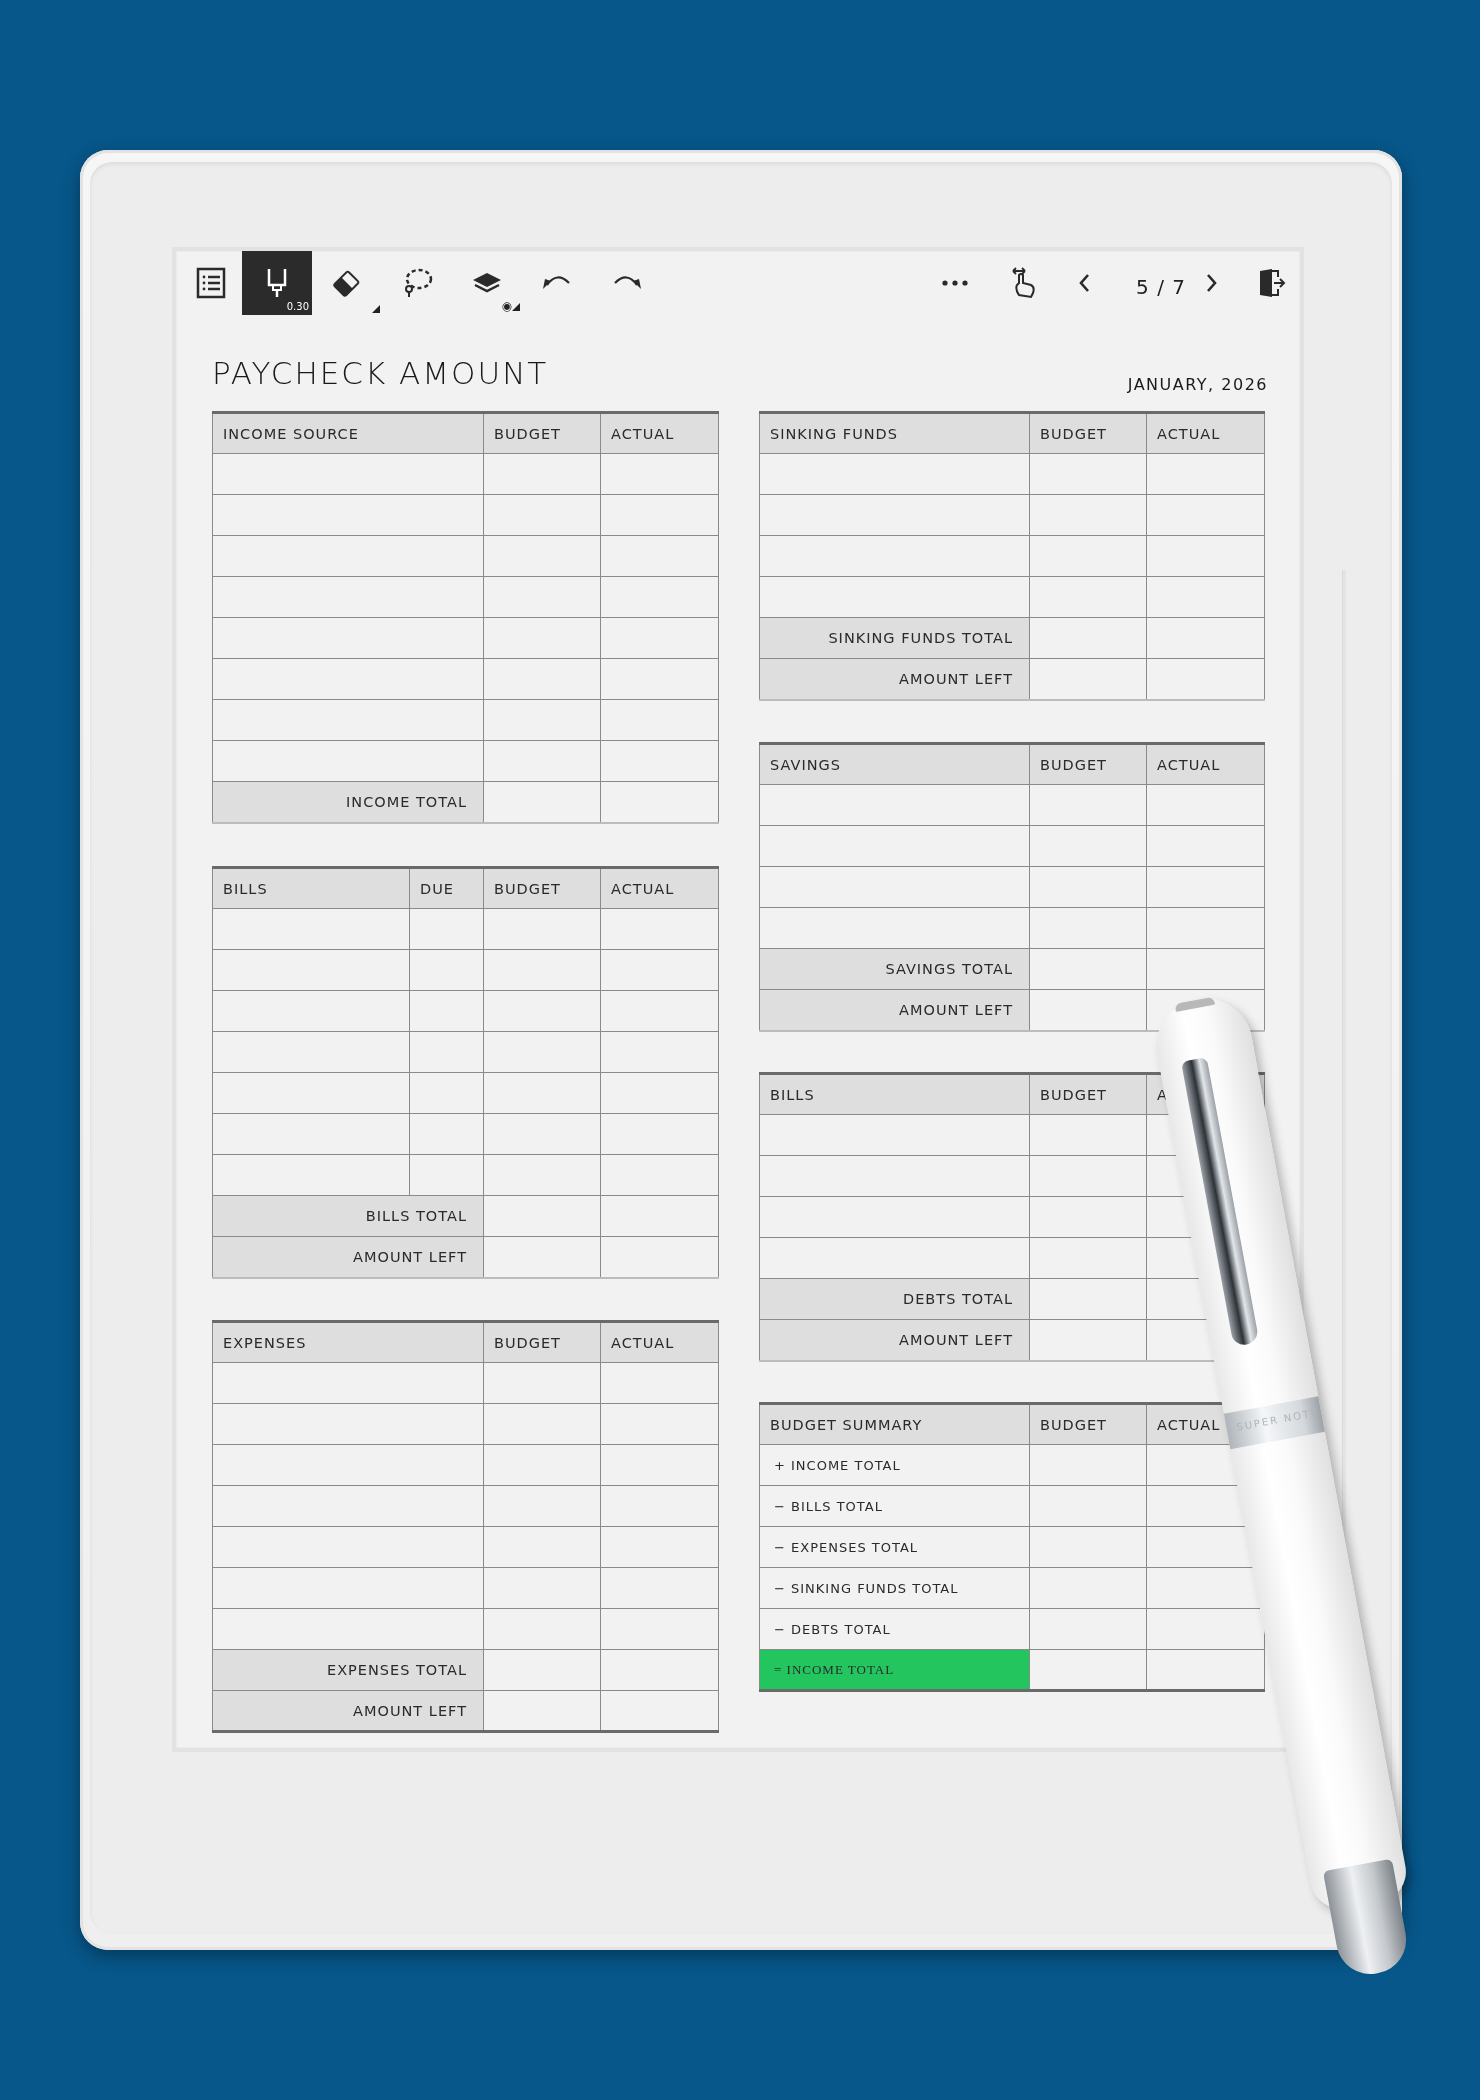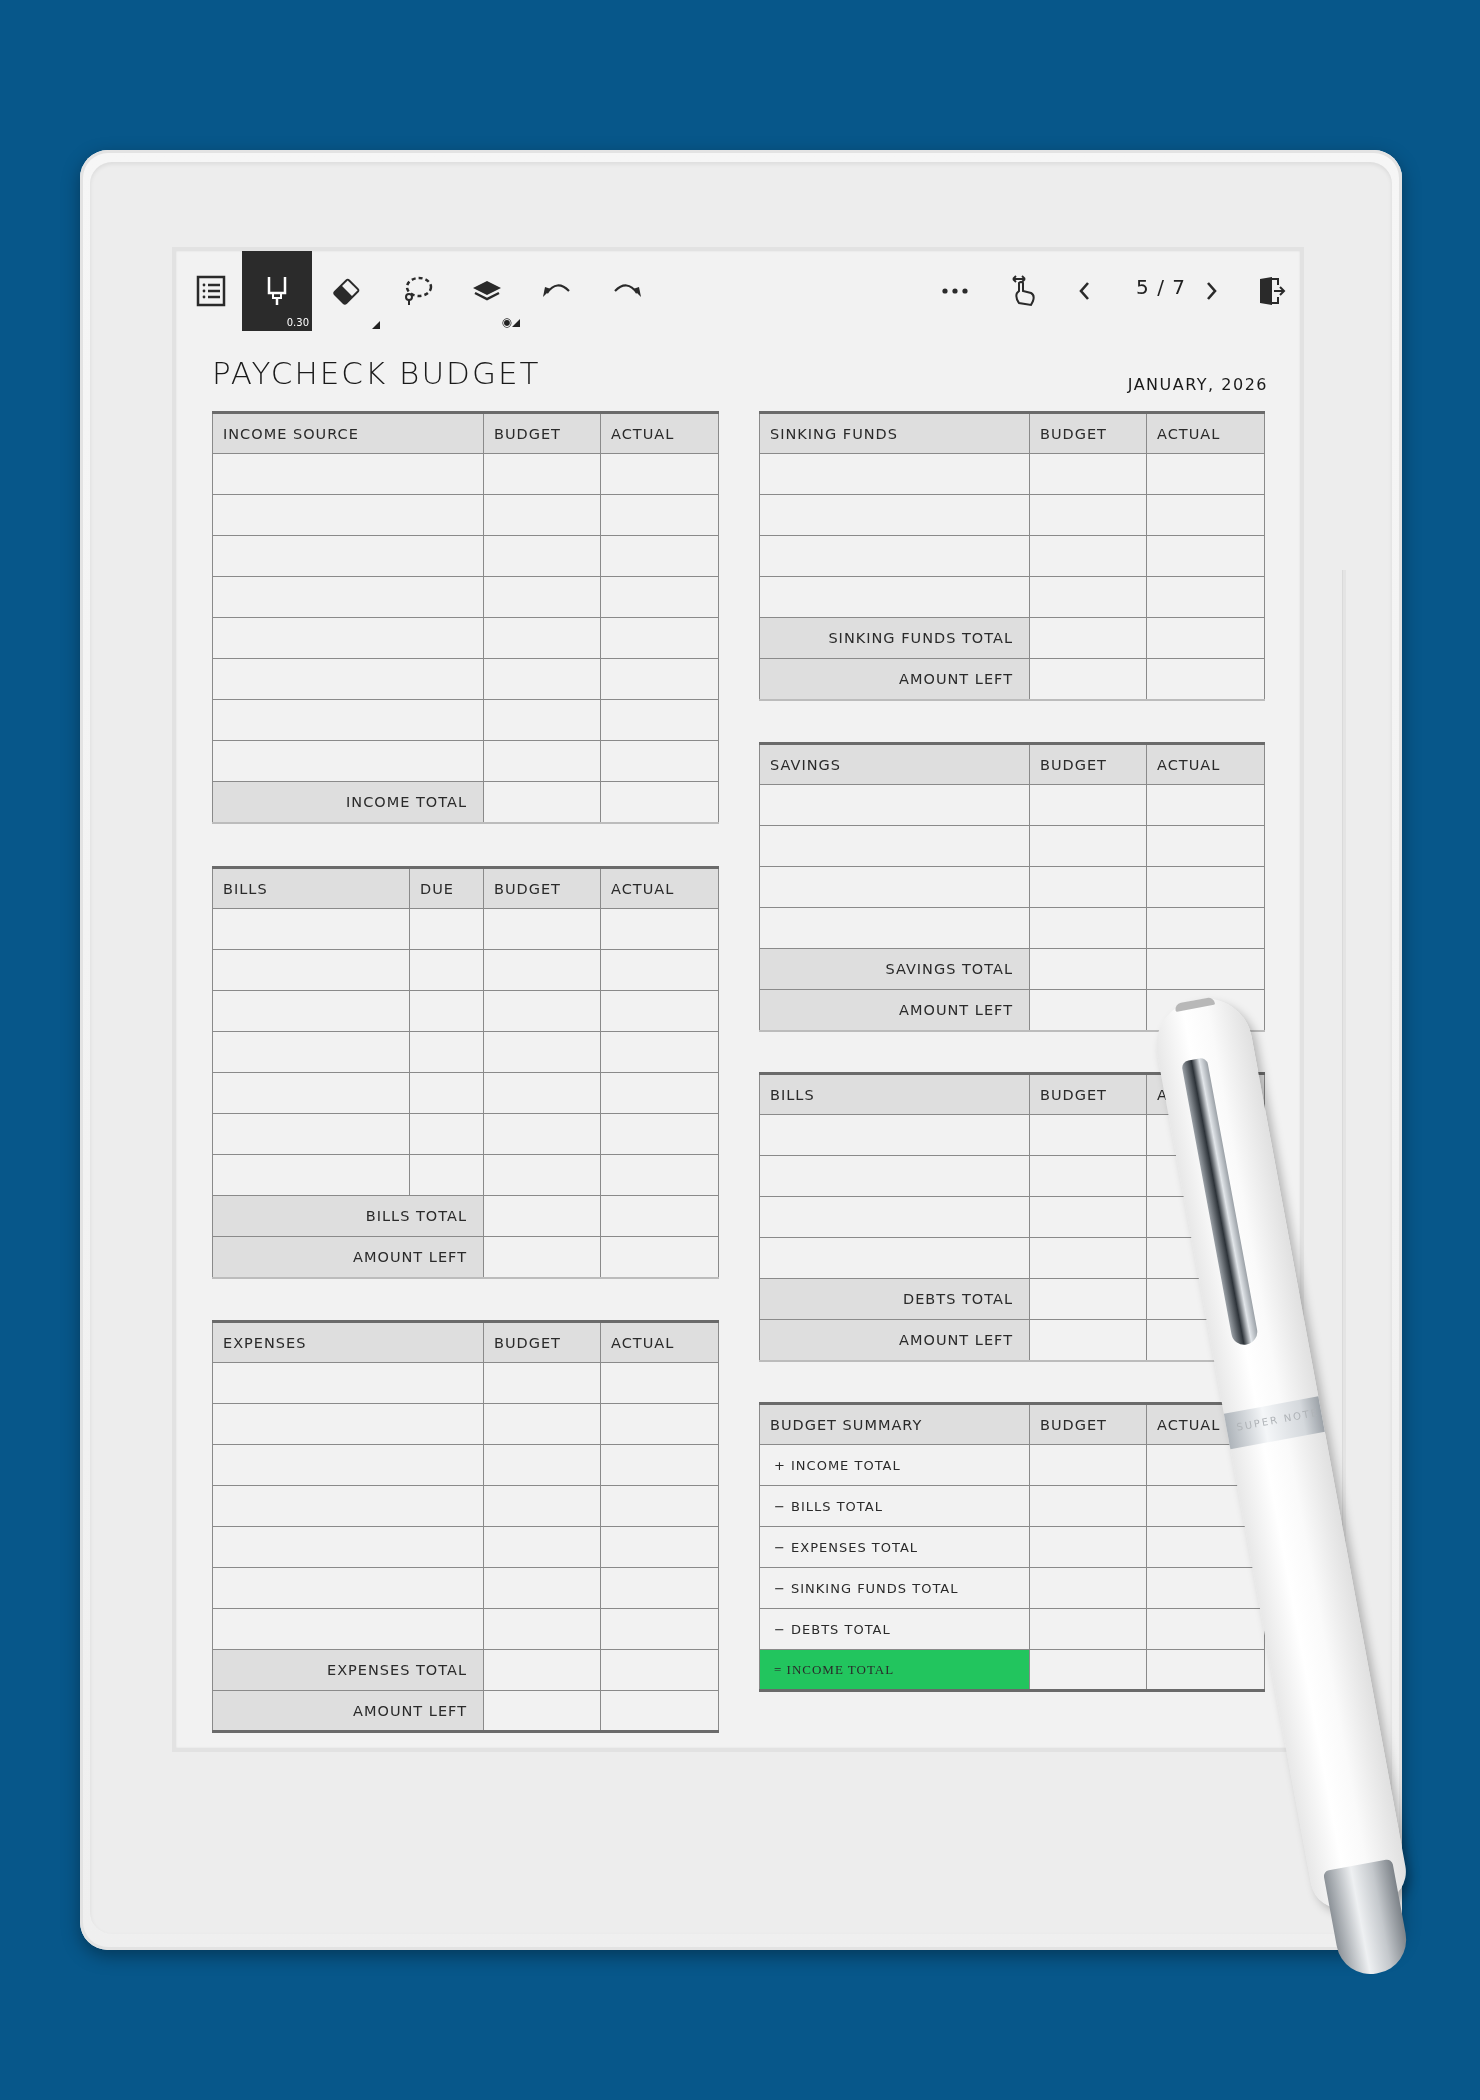--- a/index.html
+++ b/index.html
@@ -38,21 +38,21 @@
     background: #f2f2f2;
     border: 4px solid #e2e2e2;
     box-shadow: inset 0 0 2px rgba(0,0,0,0.1);
   }
   
   .toolbar {
     position: absolute;
     left: 0; top: 0; right: 0; height: 76px;
   }
   .tb-btn {
-    position: absolute; top: 0; height: 80px; width: 70px;
+    position: absolute; top: 0; height: 64px; width: 70px;
     display: flex; align-items: center; justify-content: center;
   }
   .tb-btn svg { width: 36px; height: 36px; }
   .tb-btn.active { background: #2b2b2b; }
   .pen-size {
     position: absolute; right: 3px; bottom: 3px;
     font-size: 10px; color: #fff;
   }
   .corner-tri {
     position: absolute; width: 0; height: 0;
@@ -227,21 +227,21 @@
     </div>
     <div class="tb-btn" style="left:1064px;width:60px;">
       <svg viewBox="0 0 36 36">
         <path d="M8 6 L20 4 V32 L8 30 Z" fill="#2a2a2a"></path>
         <path d="M20 6 H26 V12 M26 24 V30 H20" fill="none" stroke="#2a2a2a" stroke-width="2"></path>
         <path d="M22 18 H32 M28 14 L32 18 L28 22" fill="none" stroke="#2a2a2a" stroke-width="2"></path>
       </svg>
     </div>
   </div>
 
-  <div class="page-title">PAYCHECK BUDGET</div>
+  <div class="page-title">PAYCHECK AMOUNT</div>
   <div class="page-date">JANUARY, 2026</div>
 
   <table class="bt" id="t-income" style="left:36px;top:160px;width:506px;">
     <colgroup>
         <col style="width:271px">
         <col style="width:117px">
         <col style="width:118px">
       </colgroup>
     <thead>
         <tr>

